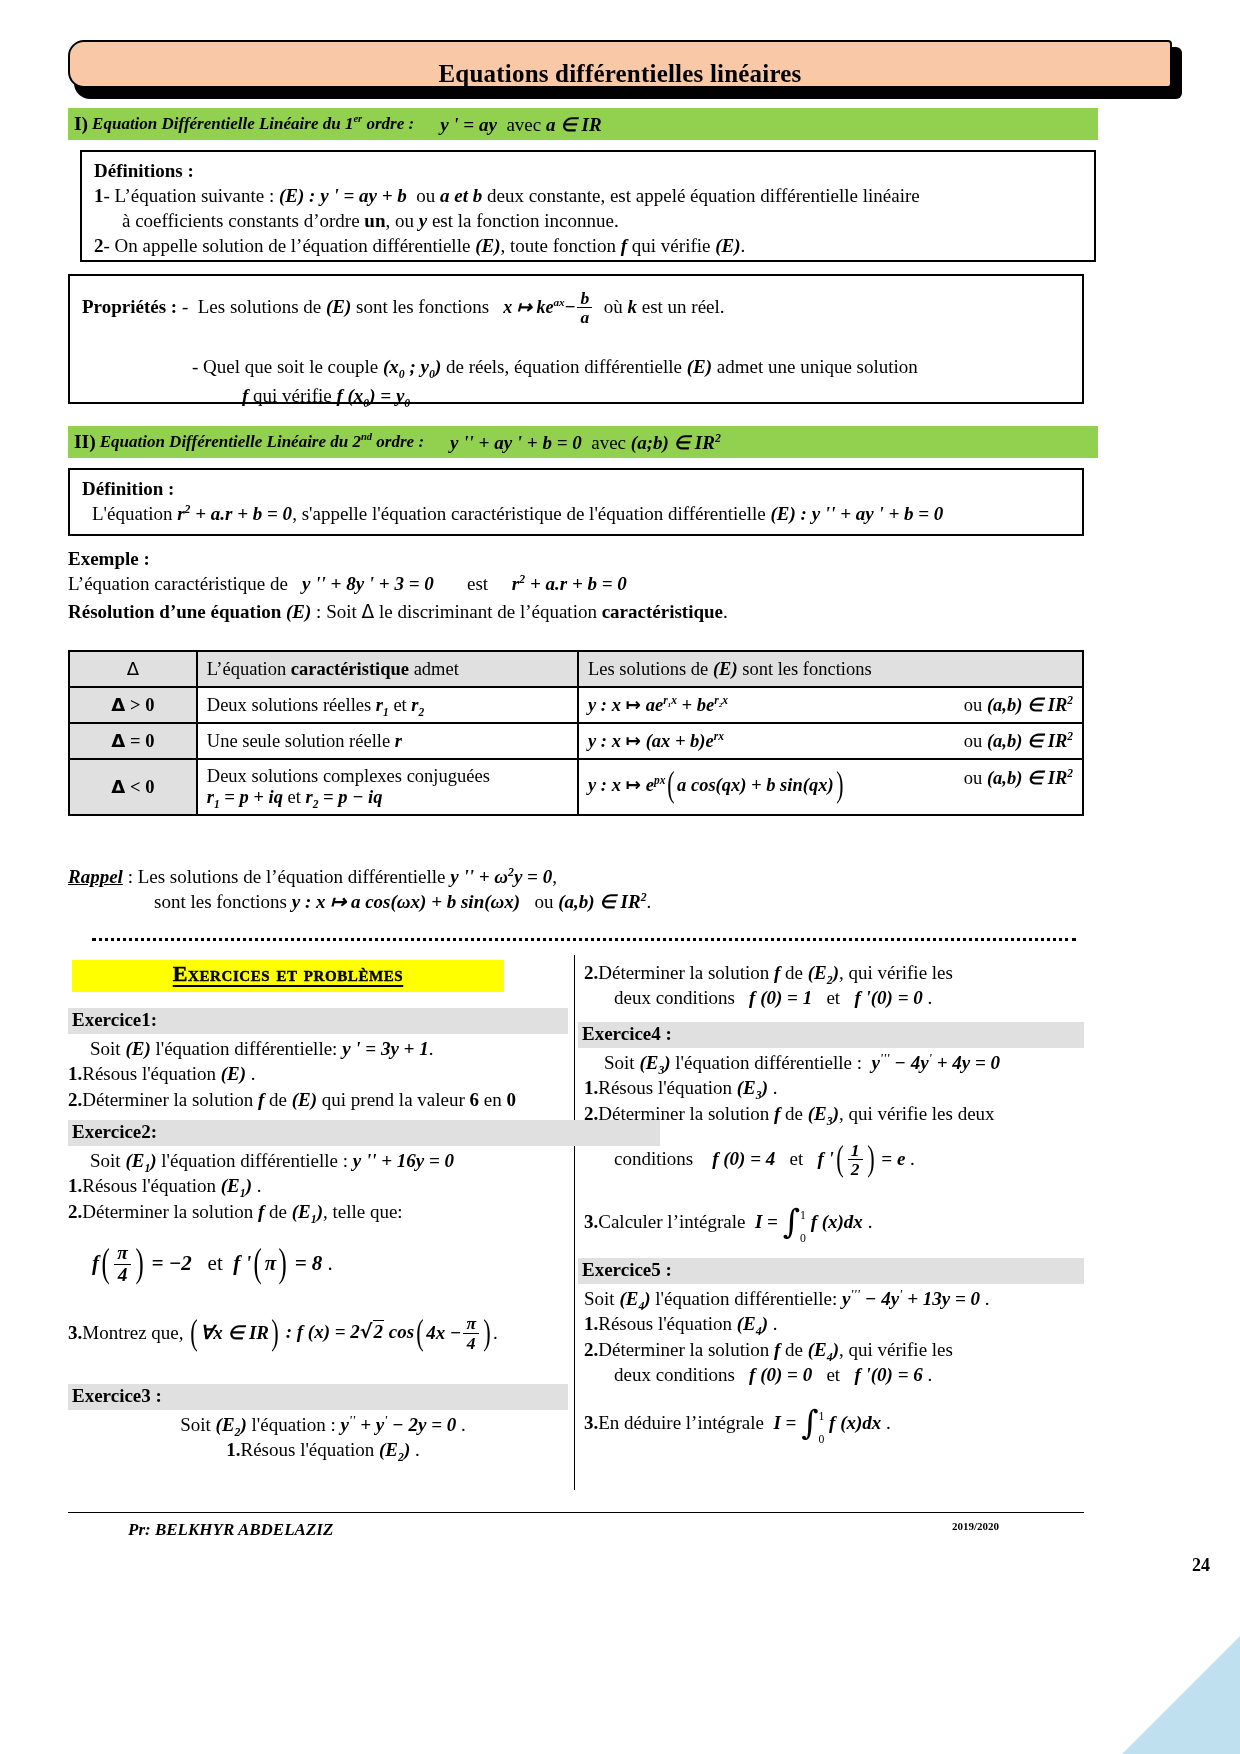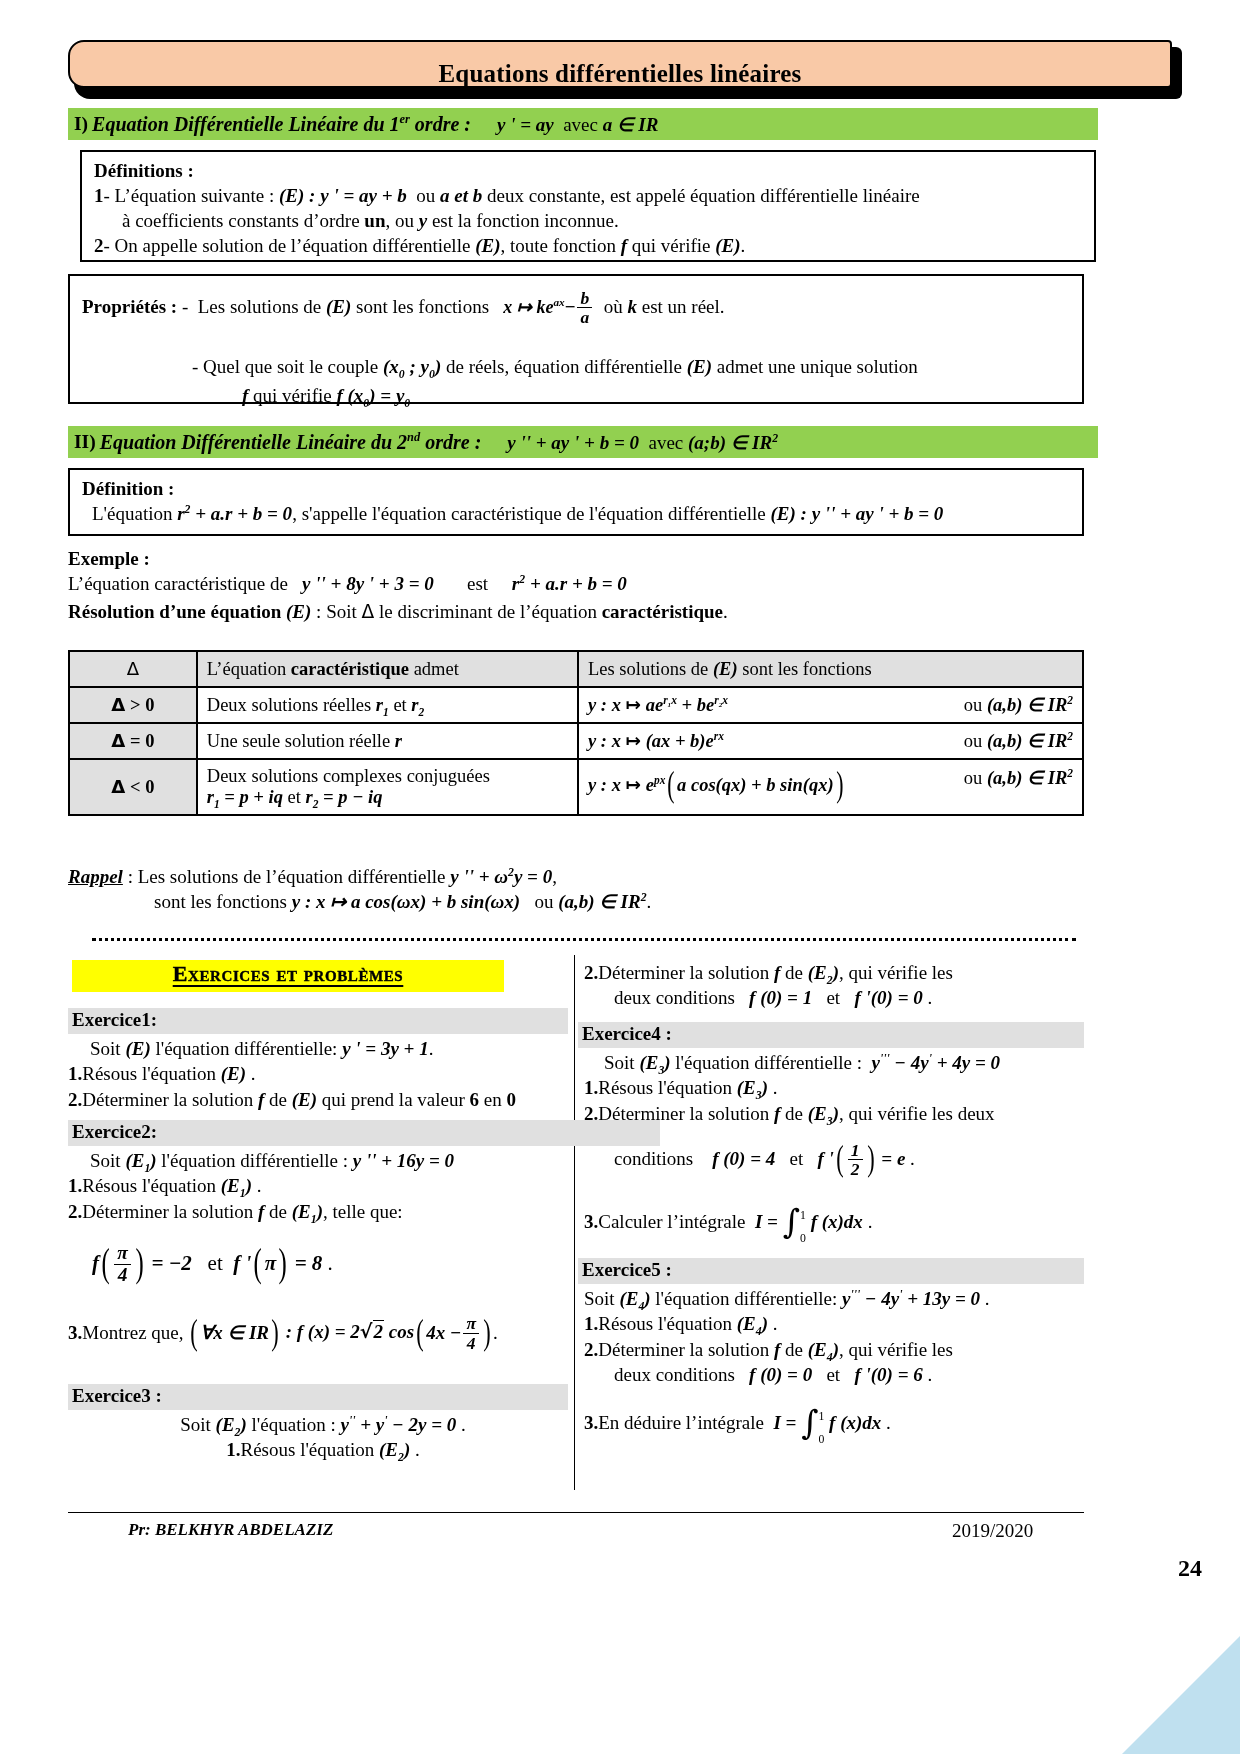--- a/index.html
+++ b/index.html
@@ -87,21 +87,21 @@
     background: #92d050;
     display: flex; align-items: center;
     box-sizing: border-box;
     padding-left: 6px;
     font-size: 19.5px;
   }
   .green-bar .roman { font-weight: bold; font-family: "Liberation Serif", serif; }
   .green-bar .headline {
     font-weight: bold; font-style: italic;
     font-family: "Liberation Serif", serif;
-    font-size: 20px;
+    font-size: 17px;
     margin-left: 4px;
   }
   .green-bar .eqn { margin-left: 26px; font-size: 19px; }
 
   
   .box {
     position: absolute;
     border: 2.4px solid #000;
     background: #fff;
     box-sizing: border-box;
@@ -182,34 +182,35 @@
     position: absolute;
     border-top: 1.6px solid #000;
   }
   .footer-left {
     position: absolute;
     font-weight: bold; font-style: italic;
     font-size: 17px;
   }
   .footer-right {
     position: absolute;
-    font-weight: normal;
-    font-size: 19px;
+    font-weight: bold;
+    font-size: 11px;
   }
   .corner {
     position: absolute;
     right: 0; bottom: 0;
     width: 0; height: 0;
     border-left: 118px solid transparent;
     border-bottom: 118px solid #bfe0ef;
   }
   .pageno {
     position: absolute;
     font-weight: bold;
-    font-size: 24px;
+    font-size: 18px;
+    margin-left: 14px;
   }
 </style>
 </head>
 <body>
 
 <div class="page">
 
   <div class="title-wrap">
     <div class="title-shadow"></div>
     <div class="title-banner">

